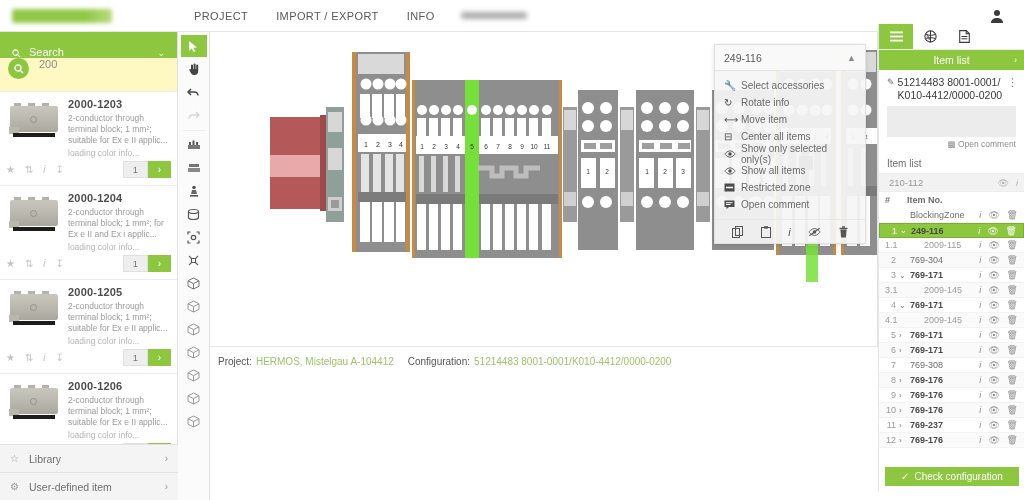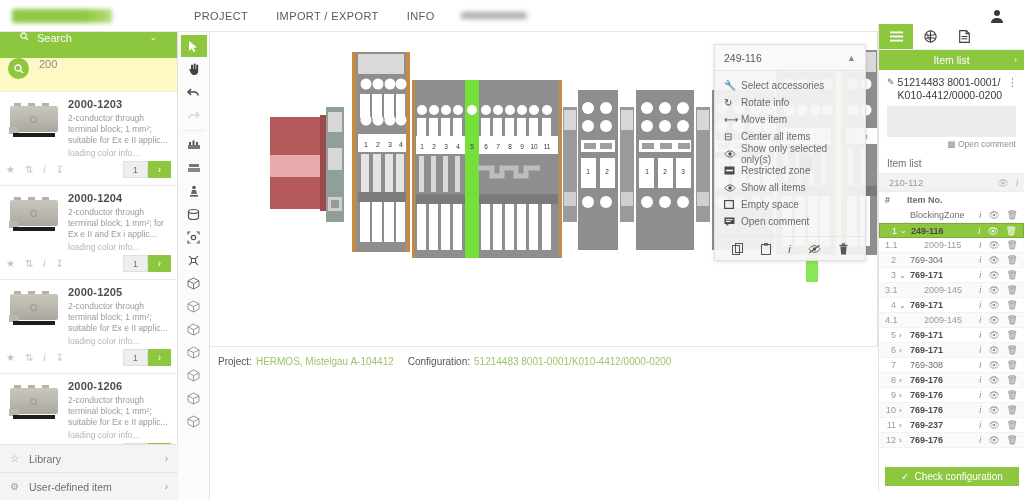--- a/index.html
+++ b/index.html
@@ -33,21 +33,21 @@
   }
   .user-icon { position:absolute; right:18px; top:7px; width:18px; height:18px; }
 
   
   .sidebar {
     position:absolute; top:32px; left:0; width:178px; height:468px;
     background:#f7f7f7; border-right:1px solid #e1e1e1;
   }
   .search-head {
     height:26px; background:#8dc63f; color:#fff;
-    display:flex; align-items:flex-start; padding:0 20px; font-size:11px;
+    display:flex; align-items:flex-end; padding:0 12px; font-size:11px;
   }
   .search-head .s-ico { margin-right:8px; font-size:10px; }
   .search-head .s-label { flex:1; font-weight:normal; }
   .search-head .s-caret { font-size:9px; }
   .search-row {
     height:34px; background:#fef9c3; display:flex; align-items:flex-start;
     padding:0 8px; border-bottom:1px solid #ececec;
   }
   .search-btn {
     width:21px; height:21px; border-radius:50%; background:#8dc63f;
@@ -801,43 +801,35 @@
         <span class="ico">
           <svg width="12" height="8" viewBox="0 0 14 9">
               <path d="M7 .8C3.6.8 1 4.5 1 4.5S3.6 8.2 7 8.2s6-3.7 6-3.7S10.4.8 7 .8z" fill="none" stroke="#4c4c4c" stroke-width="1"></path>
               <circle cx="7" cy="4.5" r="2" fill="#4c4c4c"></circle>
             </svg>
         </span>
         <span>Show only selected only(s)</span>
       </div>
       <div class="ctx-item">
         <span class="ico">
+          <svg width="12" height="8" viewBox="0 0 14 9">
+              <path d="M7 .8C3.6.8 1 4.5 1 4.5S3.6 8.2 7 8.2s6-3.7 6-3.7S10.4.8 7 .8z" fill="none" stroke="#4c4c4c" stroke-width="1"></path>
+              <circle cx="7" cy="4.5" r="2" fill="#4c4c4c"></circle>
+            </svg>
+        </span>
+        <span>Show all items</span>
+      </div>
+      <div class="ctx-item">
+        <span class="ico">
           <svg width="11" height="9" viewBox="0 0 11 9">
               <rect x="0.5" y="0.5" width="10" height="8" fill="#4c4c4c"></rect>
               <rect x="2" y="3.7" width="7" height="1.6" fill="#fff"></rect>
             </svg>
         </span>
         <span>Restricted zone</span>
-      </div>
-      <div class="ctx-item">
-        <span class="ico">
-          <svg width="12" height="8" viewBox="0 0 14 9">
-              <path d="M7 .8C3.6.8 1 4.5 1 4.5S3.6 8.2 7 8.2s6-3.7 6-3.7S10.4.8 7 .8z" fill="none" stroke="#4c4c4c" stroke-width="1"></path>
-              <circle cx="7" cy="4.5" r="2" fill="#4c4c4c"></circle>
-            </svg>
-        </span>
-        <span>Show all items</span>
-      </div>
-      <div class="ctx-item">
-        <span class="ico">
-          <svg width="10" height="9" viewBox="0 0 10 9">
-              <rect x="0.6" y="0.6" width="8.8" height="7.8" fill="none" stroke="#4c4c4c" stroke-width="1.2"></rect>
-            </svg>
-        </span>
-        <span>Empty space</span>
       </div>
       <div class="ctx-item">
         <span class="ico">
           <svg width="11" height="9" viewBox="0 0 11 9">
               <rect x="0.5" y="0.5" width="10" height="6.5" fill="#4c4c4c"></rect>
               <path d="M2.5 7L2.5 9L5 7z" fill="#4c4c4c"></path>
               <rect x="2" y="2.2" width="6.5" height="1" fill="#fff"></rect>
               <rect x="2" y="4" width="4.5" height="1" fill="#fff"></rect>
             </svg>
         </span>

